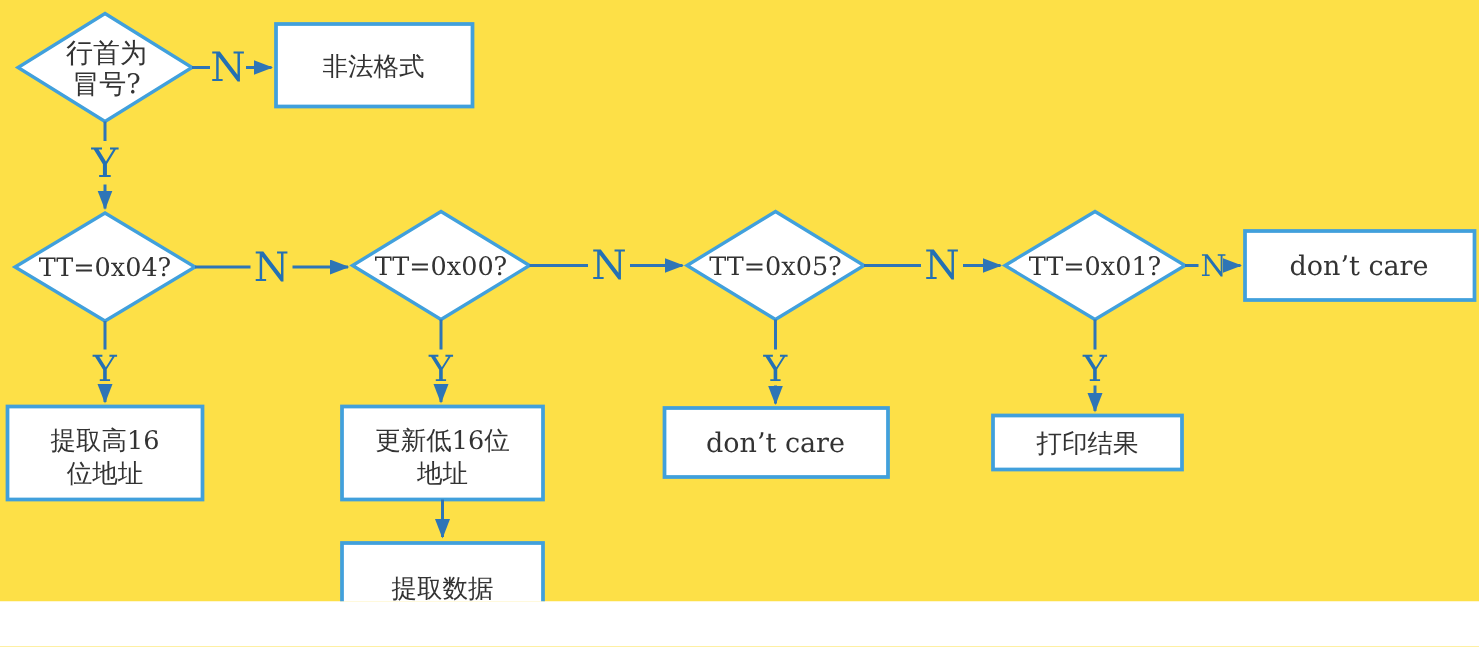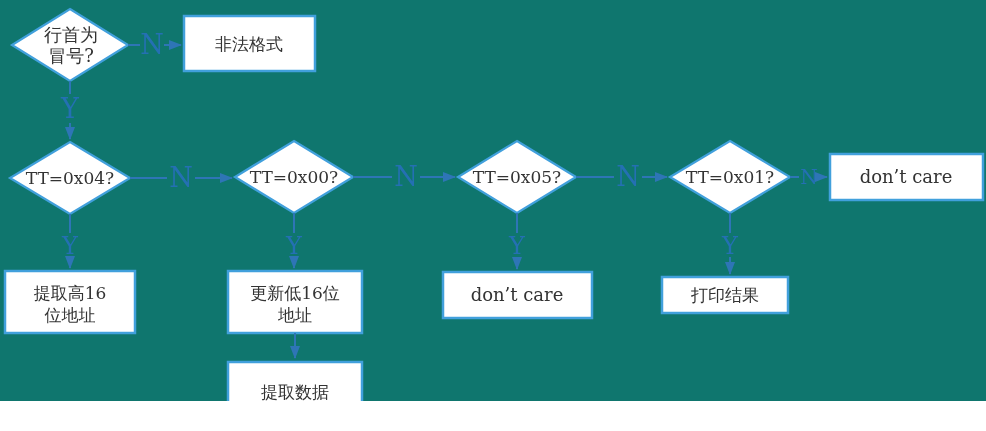--- a/index.html
+++ b/index.html
@@ -5,21 +5,21 @@
   html, body {
     margin: 0;
     padding: 0;
     background: #ffffff;
     font-family: "DejaVu Serif", "Liberation Serif", serif;
   }
   .canvas-wrap {
     position: relative;
     width: 986px;
     height: 401px;
-    background: #0f766e;
+    background: #fde047;
     overflow: hidden;
   }
   svg { display: block; }
   .shape {
     fill: #ffffff;
     stroke: #41a0dc;
     stroke-width: 2.25;
   }
   .shape-rect {
     fill: #ffffff;

